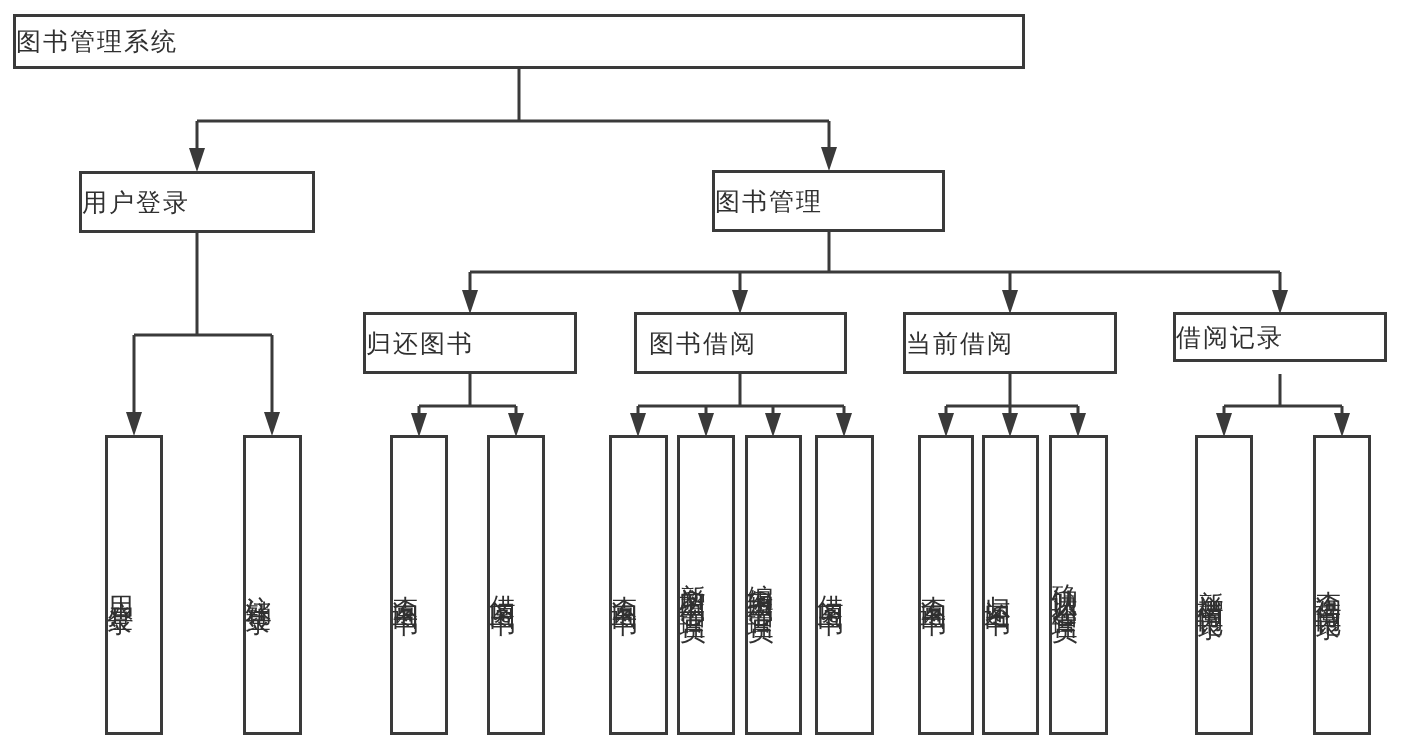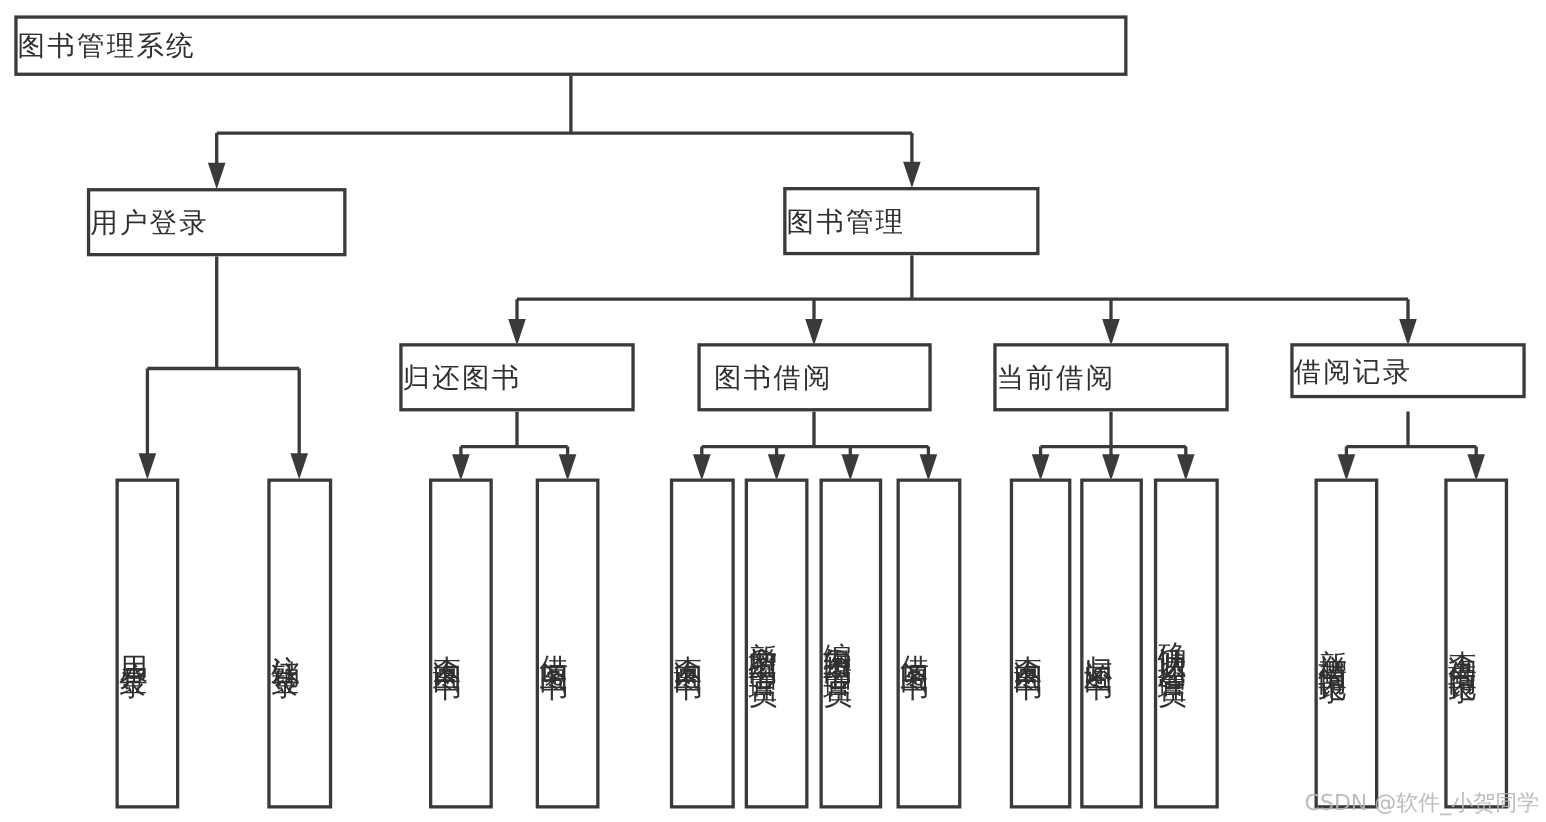--- a/index.html
+++ b/index.html
@@ -123,15 +123,14 @@
     <span class="lbl">确认归还（管理员）</span>
   </div>
 
   <div class="node v" style="left:1195px; top:435px; width:58px; height:300px;">
     <span class="lbl">新增借阅记录</span>
   </div>
   <div class="node v" style="left:1313px; top:435px; width:58px; height:300px;">
     <span class="lbl">查询借阅记录</span>
   </div>
 
-  <div class="watermark">CSDN @软件_小贺同学</div>
 
 </div>
 
 </body></html>

